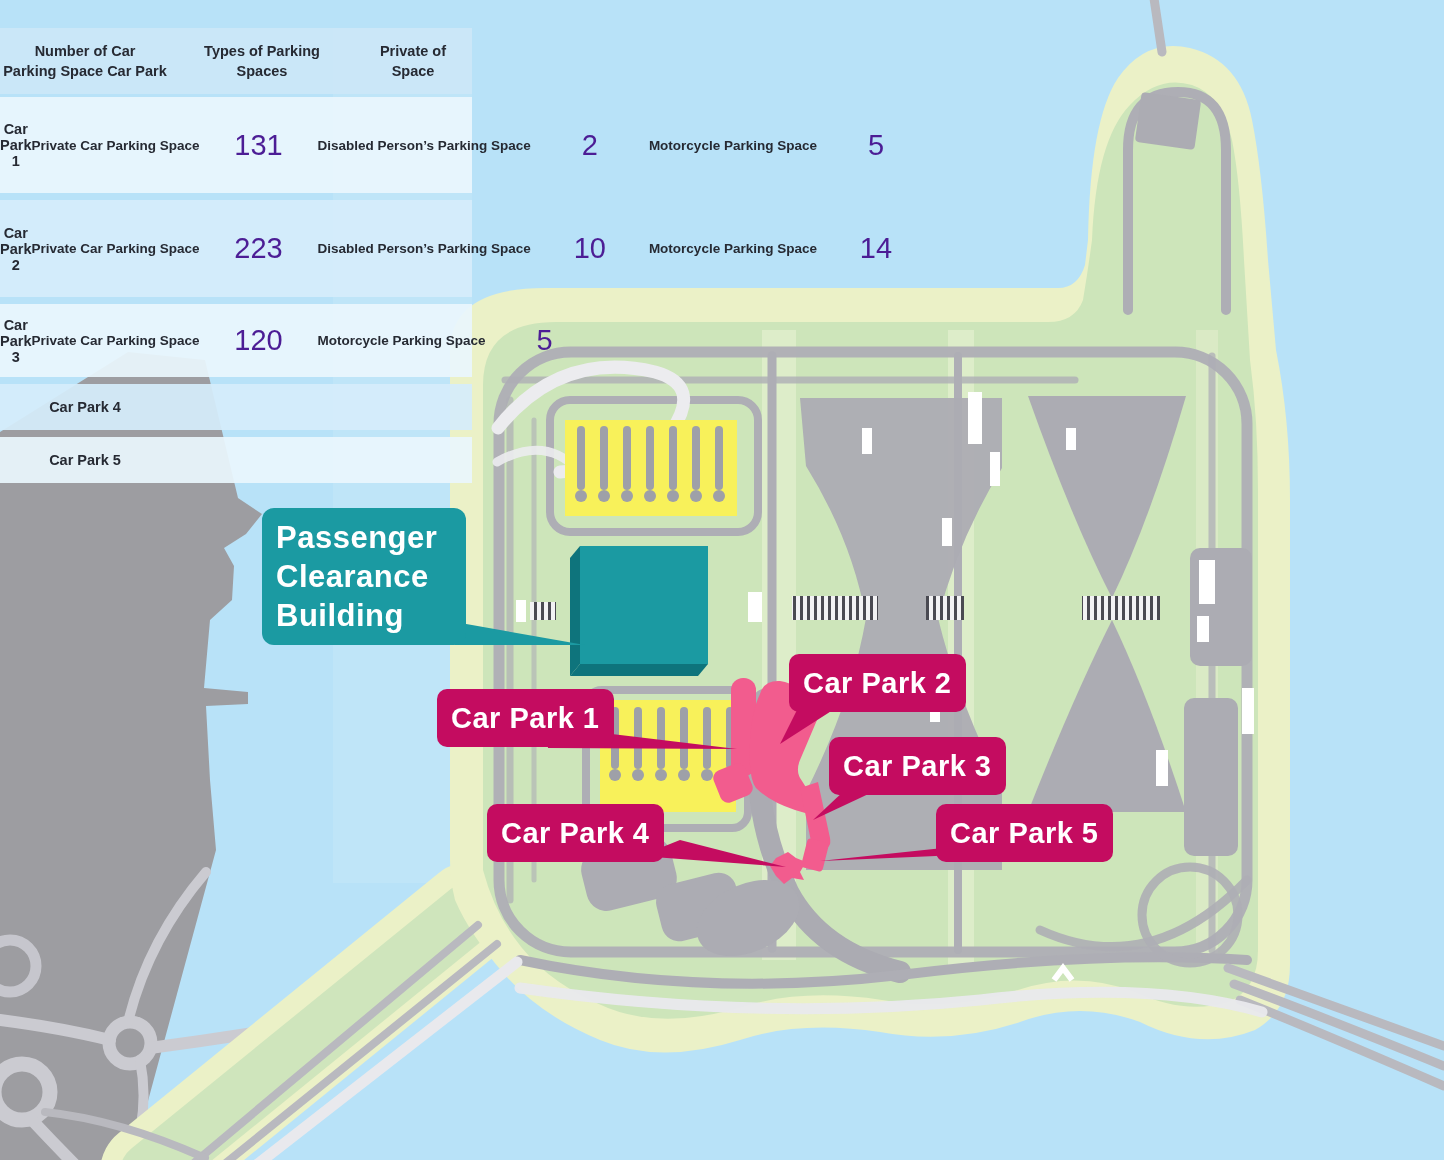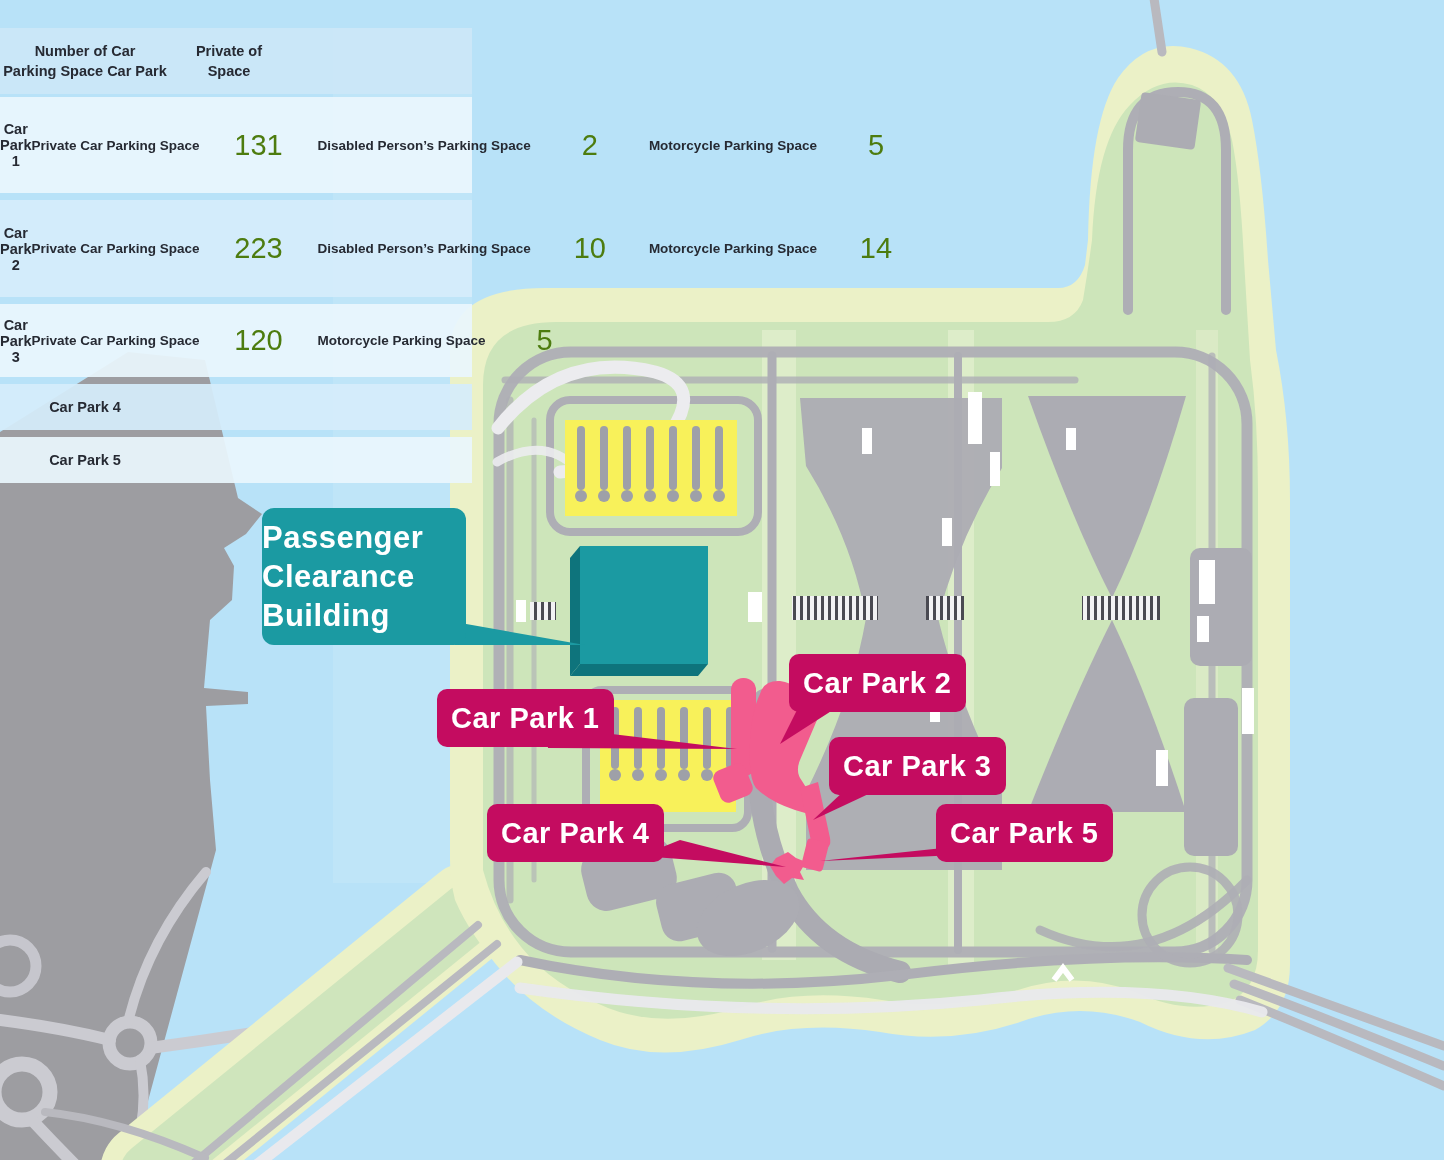--- a/index.html
+++ b/index.html
@@ -2,35 +2,35 @@
 <html><head>
 <meta charset="utf-8">
 <style>
   html,body{margin:0;padding:0;}
   body{width:1444px;height:1160px;position:relative;overflow:hidden;
        font-family:"Liberation Sans",sans-serif;background:#B8E2F8;}
   #map-svg{position:absolute;left:0;top:0;z-index:1;}
   
   .callout{position:absolute;z-index:3;color:#fff;font-weight:bold;border-radius:12px;}
   .callout.teal{background:#1B9AA2;width:204px;box-sizing:border-box;
-                padding:10px 0;font-size:31px;line-height:39px;letter-spacing:.5px;}
+                padding:10px 14px;font-size:31px;line-height:39px;letter-spacing:.5px;}
   .callout.pink{background:#C40C60;height:58px;line-height:58px;padding:0 14px;
                 font-size:29px;letter-spacing:.5px;border-radius:10px;white-space:nowrap;}
   
   #parking-table{position:absolute;left:0;top:0;width:472px;z-index:4;color:#262A33;}
   .band{position:absolute;left:0;width:472px;display:flex;align-items:stretch;}
   .band.light{background:rgba(234,246,253,.93);}
   .band.dark{background:rgba(213,237,251,.93);}
   .band.head{background:rgba(203,231,248,.93);}
   .col-name{width:170px;display:flex;align-items:center;justify-content:center;
             font-size:14.5px;font-weight:bold;text-align:center;}
   .rows-wrap{flex:1;display:flex;flex-direction:row;justify-content:space-around;}
   .sub-row{display:flex;align-items:center;}
   .cell-type{flex:1;text-align:center;font-size:13.5px;font-weight:bold;white-space:nowrap;}
-  .cell-num{width:118px;text-align:center;font-size:29px;font-weight:400;color:#4d7c0f;}
+  .cell-num{width:118px;text-align:center;font-size:29px;font-weight:400;color:#4c1d95;}
   .head-cell{display:flex;flex-direction:column;justify-content:center;text-align:center;
              font-size:14.5px;font-weight:bold;line-height:20px;}
   .head-mid{flex:1;}
   .head-num{width:118px;}
 </style>
 </head>
 <body>
 
 <svg id="map-svg" width="1444" height="1160" viewBox="0 0 1444 1160" xmlns="http://www.w3.org/2000/svg">
   <defs>
@@ -216,20 +216,24 @@
 <div class="callout pink" style="left:487px;top:804px">Car Park 4</div>
 <div class="callout pink" style="left:936px;top:804px">Car Park 5</div>
 
 <div id="parking-table">
 
   <div class="band head" style="top:28px;height:66px">
     <div class="col-name head-cell">
       <span>Number of Car</span>
       <span>Parking Space Car Park</span>
     </div>
+    <div class="head-cell head-mid">
+      <span>Types of Parking</span>
+      <span>Spaces</span>
+    </div>
     <div class="head-cell head-num">
       <span>Private of</span>
       <span>Space</span>
     </div>
   </div>
 
   <div class="band light" style="top:97px;height:96px">
     <div class="col-name">Car Park 1</div>
     <div class="rows-wrap">
       <div class="sub-row">

